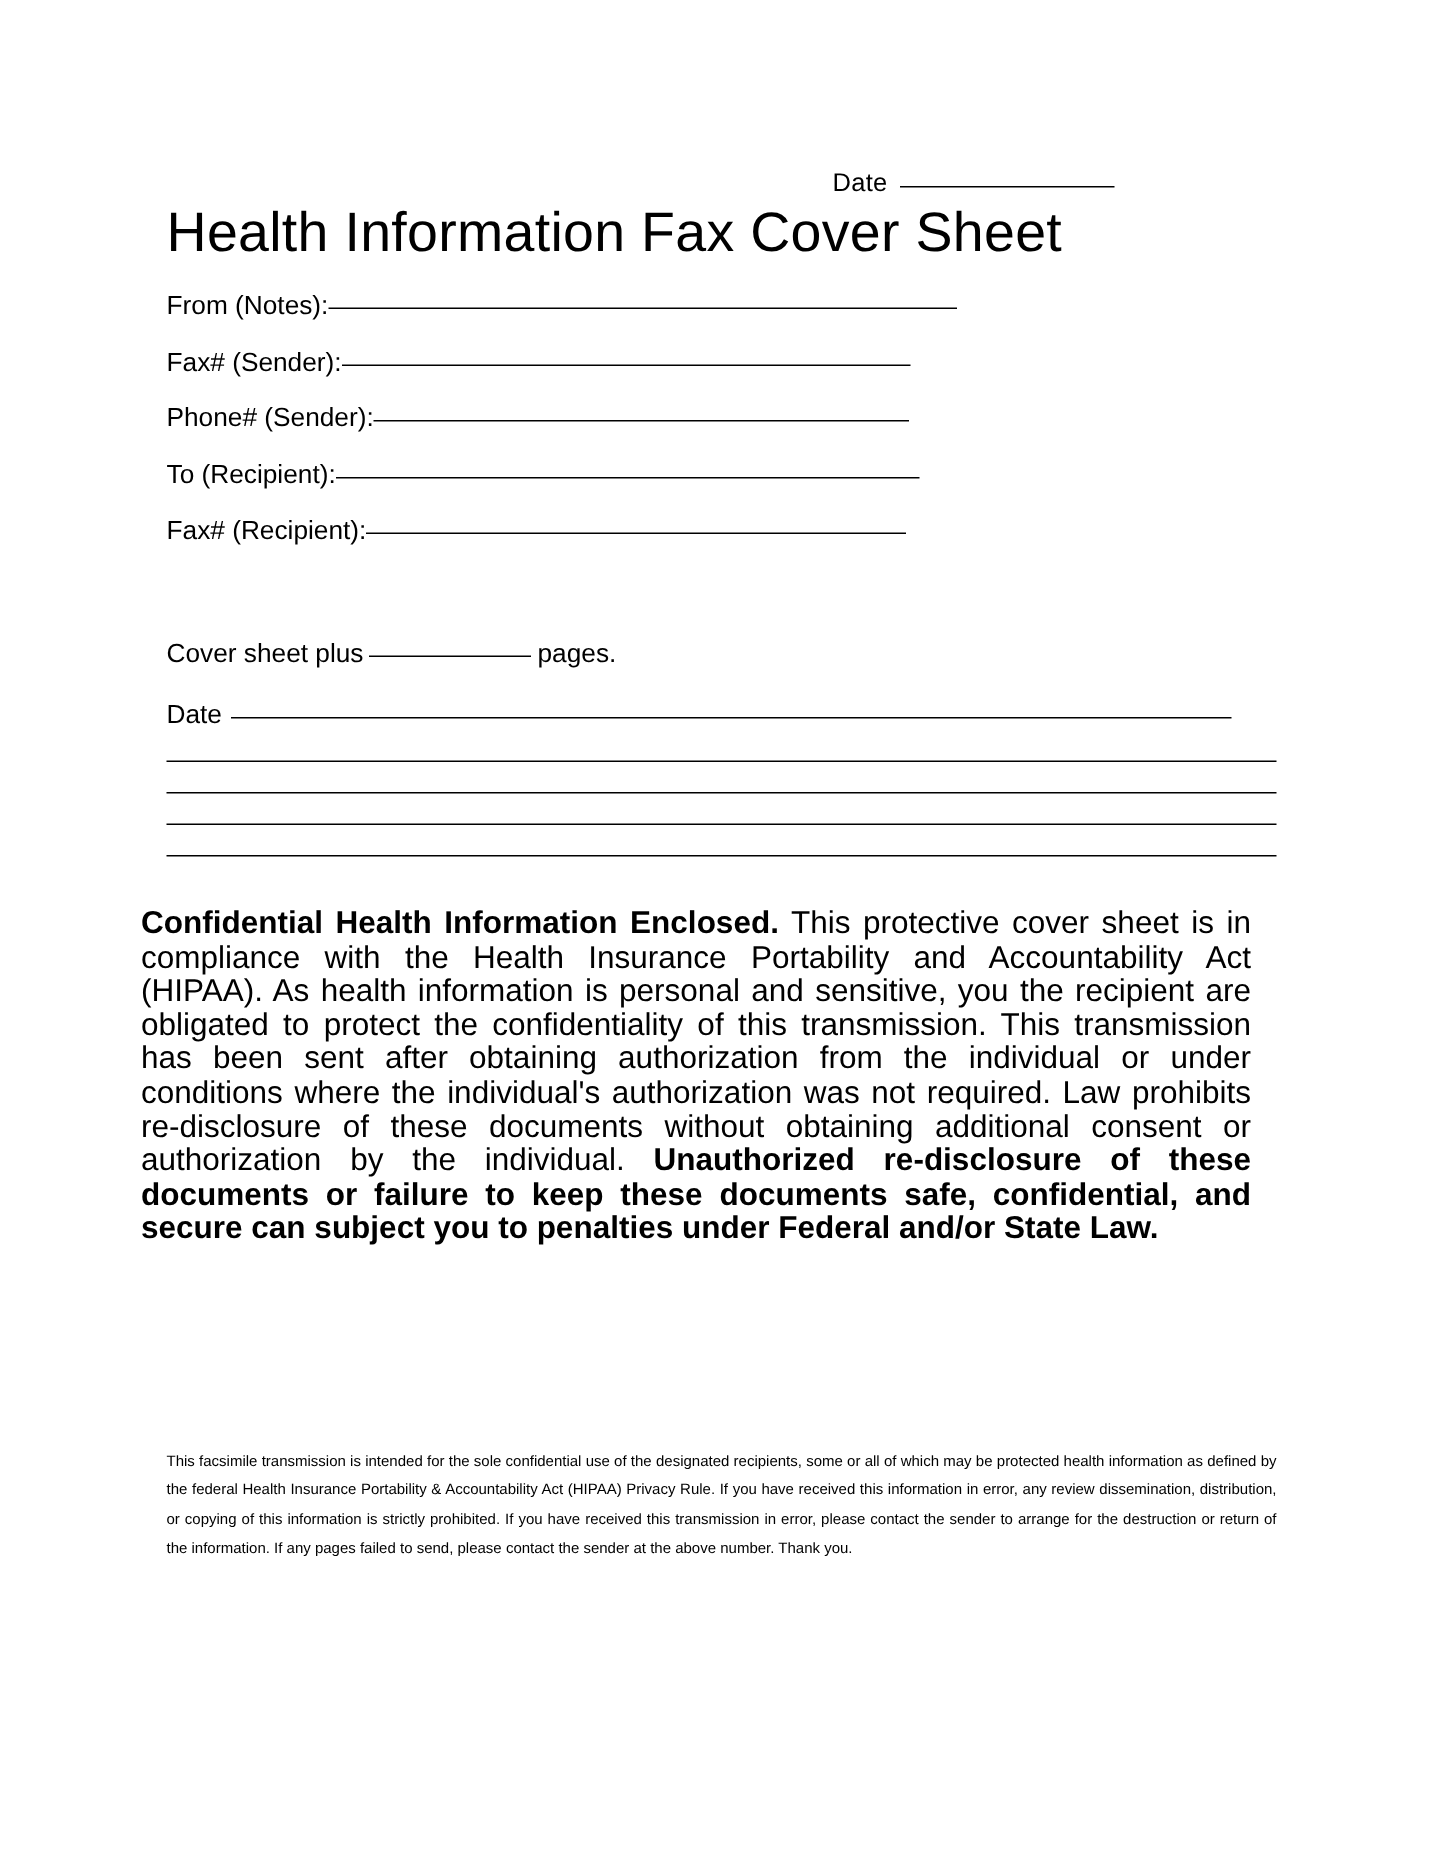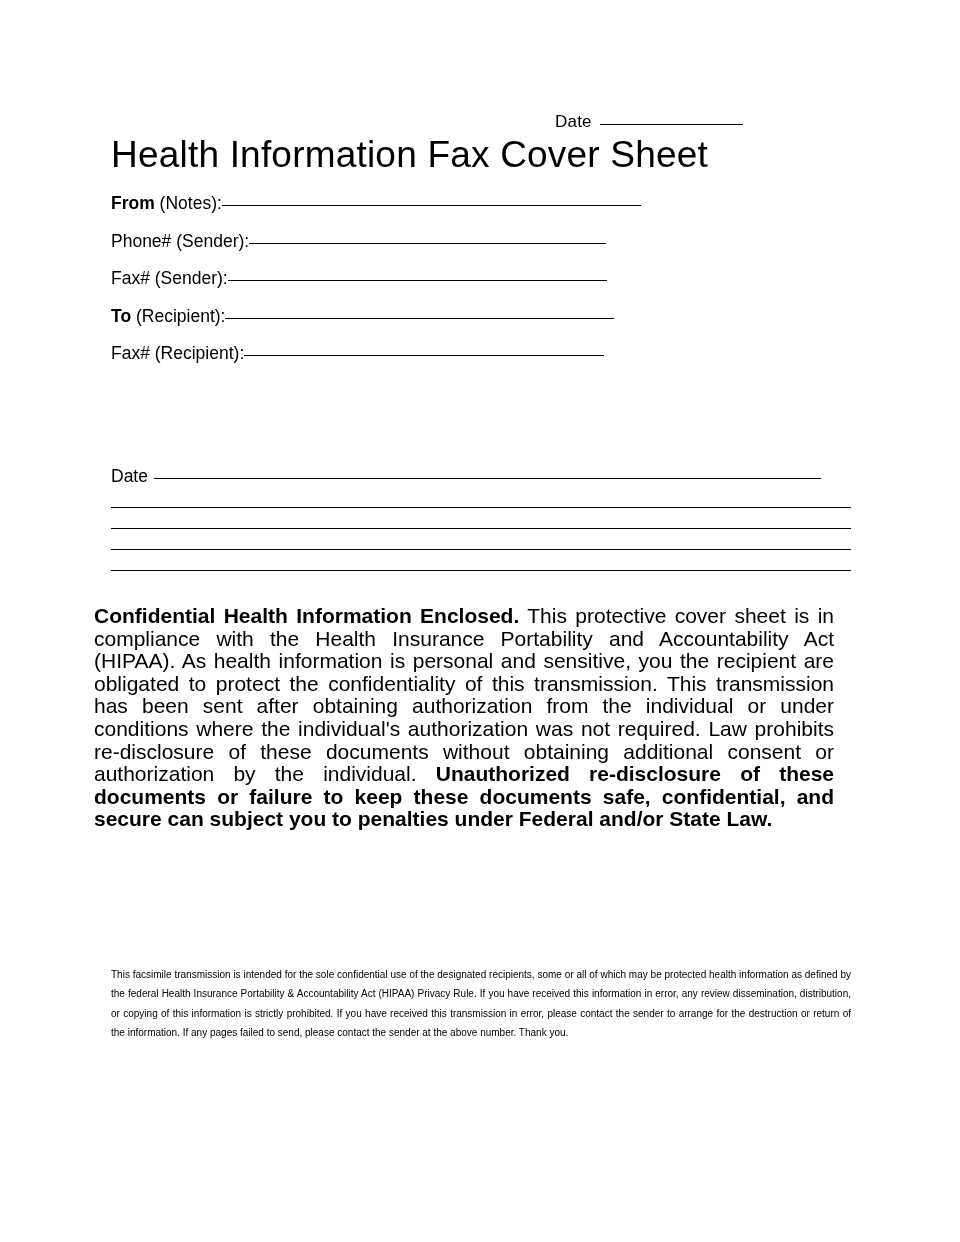--- a/index.html
+++ b/index.html
@@ -59,21 +59,21 @@
     left: 111px;
     top: 192px;
     width: 740px;
   }
   .field-row {
     font-size: 17.5px;
     margin-bottom: 15.5px;
     white-space: nowrap;
     line-height: 22px;
   }
-  .field-row b { font-weight: bold; }
+  .field-row b { font-weight: normal; }
   .rule {
     display: inline-block;
     border-bottom: 1.6px solid #000;
     height: 0;
     vertical-align: 3px;
   }
 
   .cover-plus {
     position: absolute;
     left: 111px;
@@ -136,37 +136,40 @@
 
   <div class="title">Health Information Fax Cover Sheet</div>
 
   <div class="fields">
 
     <div class="field-row">
       <b>From</b><span> (Notes):</span><span class="rule" style="width:419px"></span>
     </div>
 
     <div class="field-row">
-      <span>Phone# (Sender):</span><span class="rule" style="width:357px"></span>
+      <span>Fax# (Sender):</span><span class="rule" style="width:379px"></span>
     </div>
 
     <div class="field-row">
-      <span>Fax# (Sender):</span><span class="rule" style="width:379px"></span>
+      <span>Phone# (Sender):</span><span class="rule" style="width:357px"></span>
     </div>
 
     <div class="field-row">
       <b>To</b><span> (Recipient):</span><span class="rule" style="width:389px"></span>
     </div>
 
     <div class="field-row">
       <span>Fax# (Recipient):</span><span class="rule" style="width:360px"></span>
     </div>
 
   </div>
 
+  <div class="cover-plus">
+    <span>Cover sheet plus</span><span class="rule"></span><span>pages.</span>
+  </div>
 
   <div class="notes">
     <div class="first-line">
       <span>Date</span><span class="rule"></span>
     </div>
     <div class="blank-line"></div>
     <div class="blank-line"></div>
     <div class="blank-line"></div>
     <div class="blank-line"></div>
   </div>

